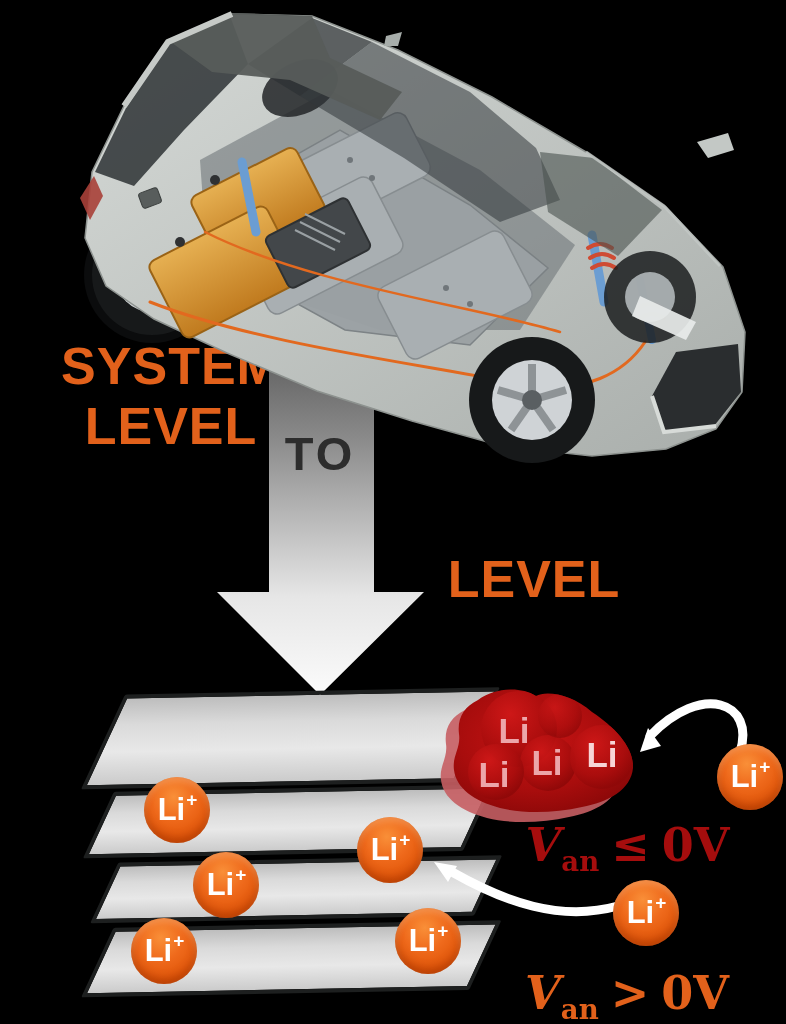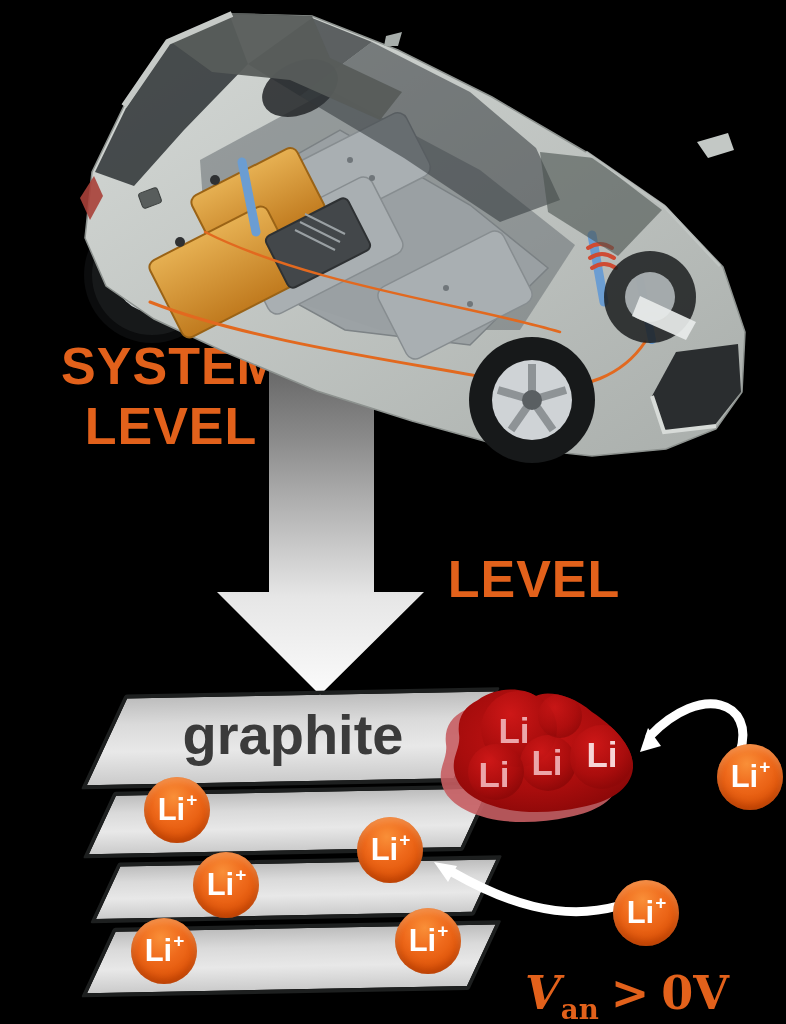--- a/index.html
+++ b/index.html
@@ -194,21 +194,20 @@
       <circle cx="532" cy="400" r="10" fill="#5a5f62"></circle>
     </g>
   </svg>
 
   <div id="layers-wrap" class="z3">
     <div class="layer" style="left: 128px; top: 695px; width: 375px; height: 94px;"></div>
     <div class="layer" style="left: 115px; top: 792px; width: 380px; height: 66px;"></div>
     <div class="layer" style="left: 118px; top: 863px; width: 384px; height: 60px;"></div>
     <div class="layer" style="left: 112px; top: 928px; width: 388px; height: 69px;"></div>
   </div>
-  <div id="graphite-label" class="z3">graphite</div>
 
   <svg class="abs z4" width="786" height="1024" viewBox="0 0 786 1024" style="left:0;top:0">
     <defs>
       <radialGradient id="blobG" cx="45%" cy="40%" r="65%">
         <stop offset="0" stop-color="#c81414"></stop>
         <stop offset="0.65" stop-color="#a80d0d"></stop>
         <stop offset="1" stop-color="#8c0808"></stop>
       </radialGradient>
       <radialGradient id="bumpG" cx="38%" cy="30%" r="70%">
         <stop offset="0" stop-color="#d01818"></stop>
@@ -273,21 +272,25 @@
   </div>
   <div class="ion" style="left: 646px; top: 913px;">
     <span>Li</span>
       <span class="chg">+</span>
   </div>
 
   <div id="system-level" class="headline">
     <span class="ln">SYSTEM</span>
     <span class="ln">LEVEL</span>
   </div>
+  <div id="to-label" class="z7">TO</div>
   <div id="cell-level" class="headline">
     <span class="ln">LEVEL</span>
   </div>
 
+  <div id="eq-plating" class="eq">
+    <span class="var">V</span><sub>an</sub><span class="rel">≤</span><span class="val">0V</span>
+  </div>
   <div id="eq-normal" class="eq">
     <span class="var">V</span><sub>an</sub><span class="rel">&gt;</span><span class="val">0V</span>
   </div>
 
 </div>
 
 </body></html>

